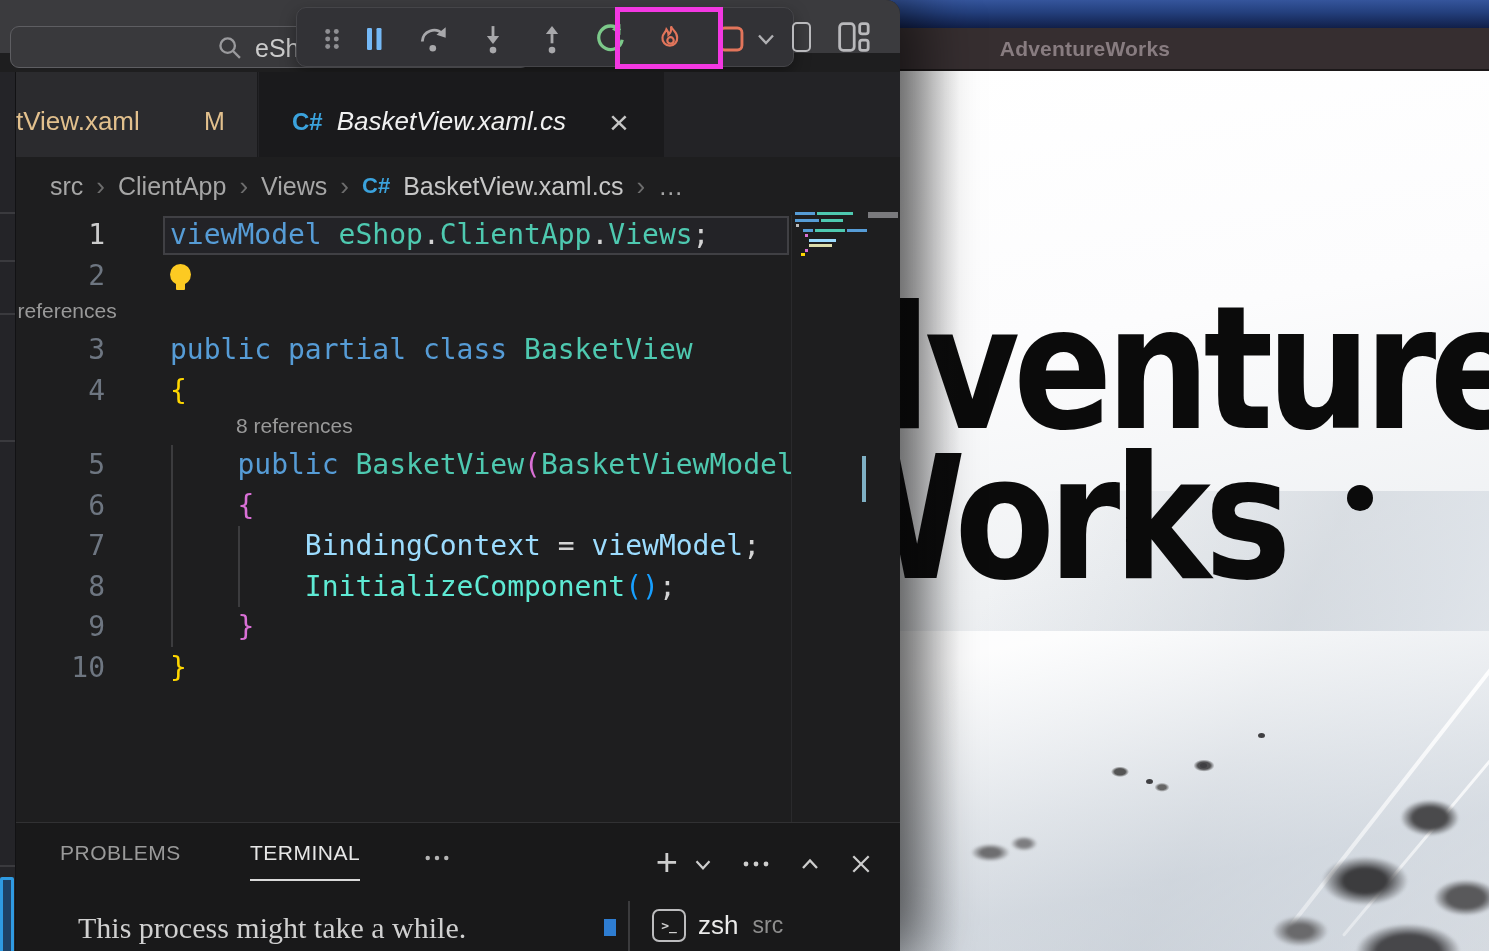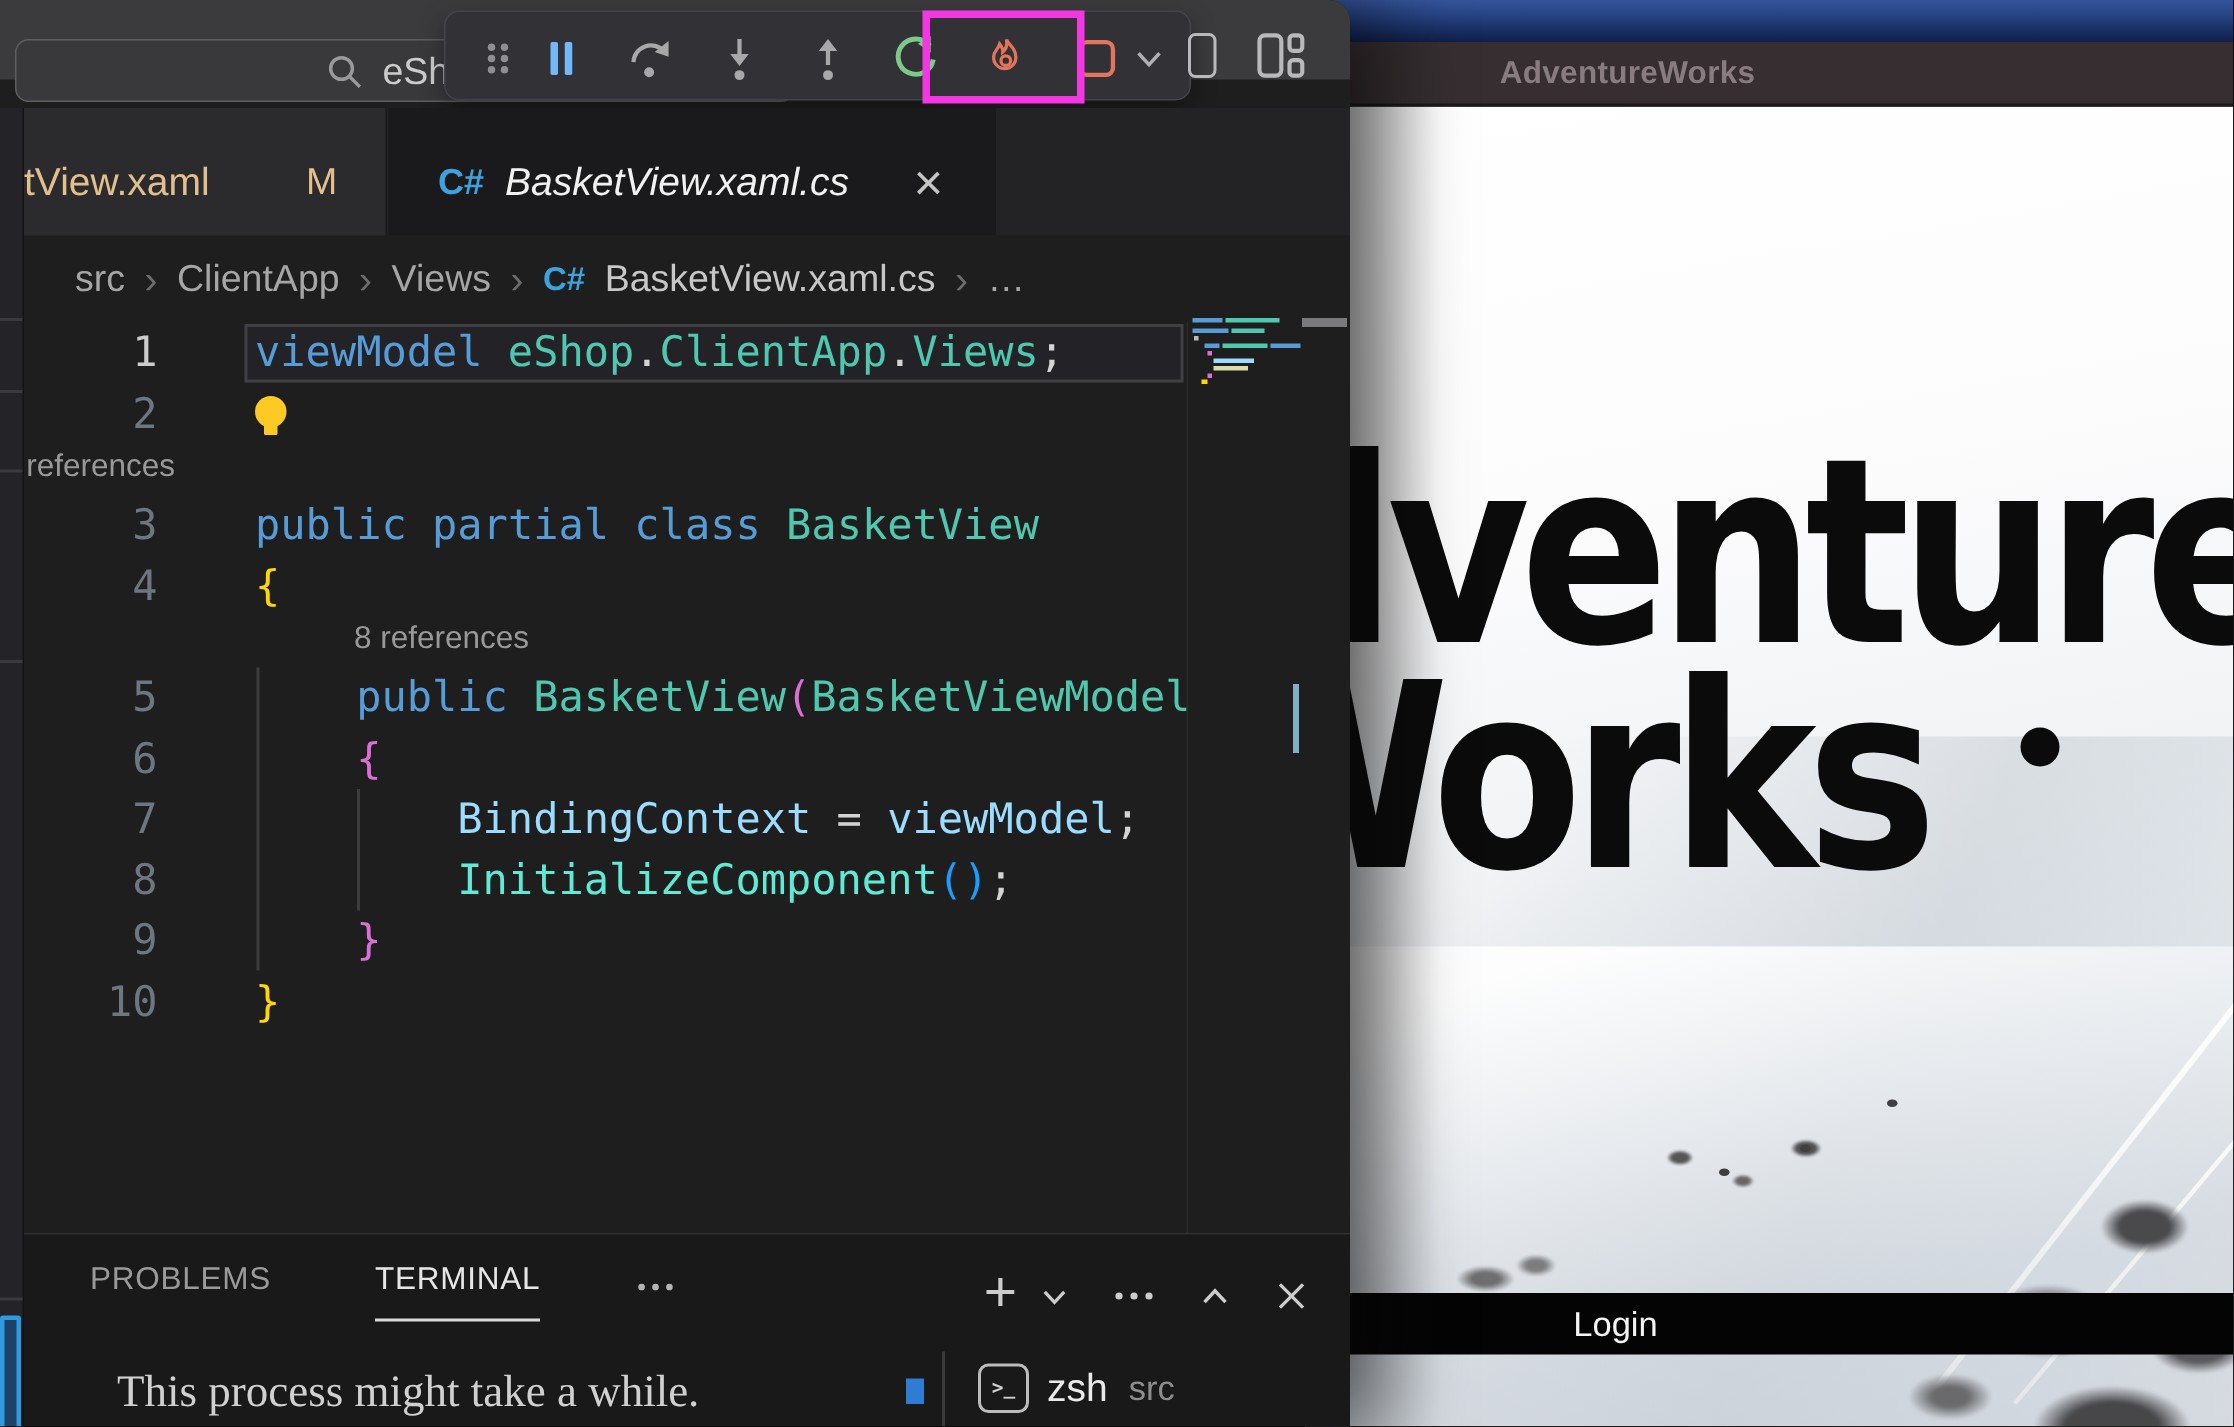--- a/index.html
+++ b/index.html
@@ -158,23 +158,20 @@
       <div class="streak s2"></div>
       <div class="rocks-br"></div>
       <div class="rocks-mid"></div>
       <div class="rocks-left"></div>
       <div class="skier k1"></div>
       <div class="skier k2"></div>
       <div class="skier k3"></div>
       <div class="logo-line logo-1">Adventure</div>
       <div class="logo-line logo-2">Works</div>
       <div class="logo-dot"></div>
-      <div class="login-bar">
-        <span class="login-label">Login</span>
-      </div>
       <div class="win-shadow"></div>
     </div>
     <div class="app-titlebar">
       <span class="app-title">AdventureWorks</span>
     </div>
   </div>
 
   <div class="vscode">
 
     <div class="titlebar">

